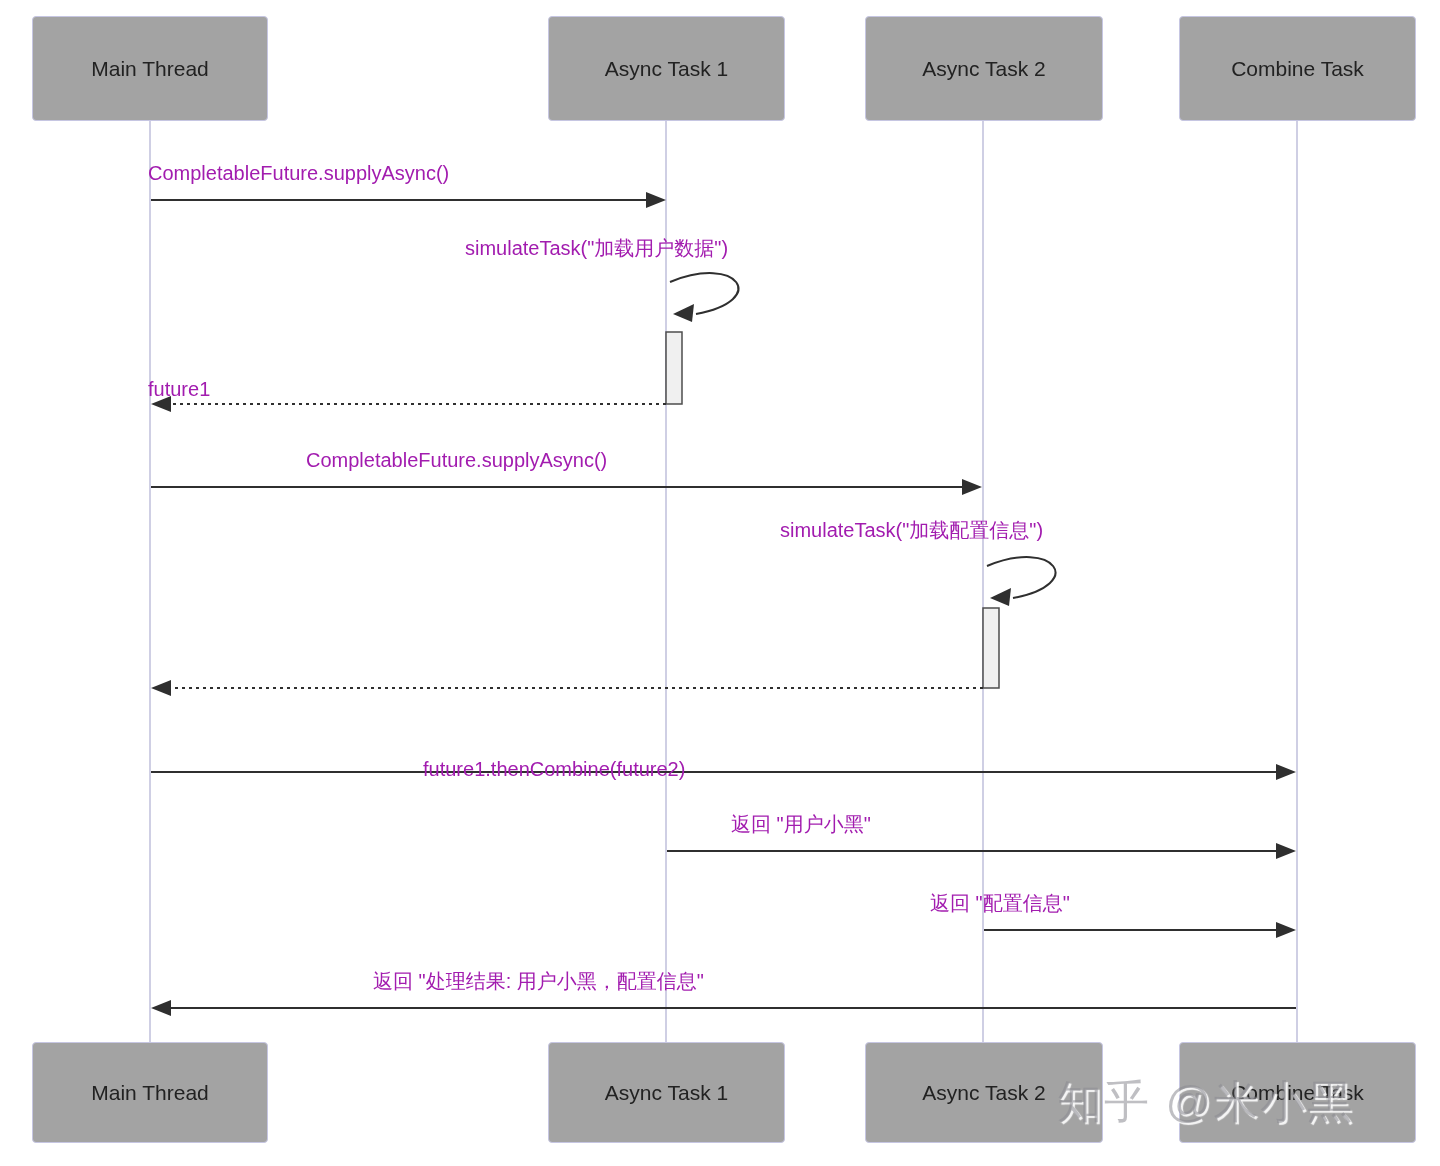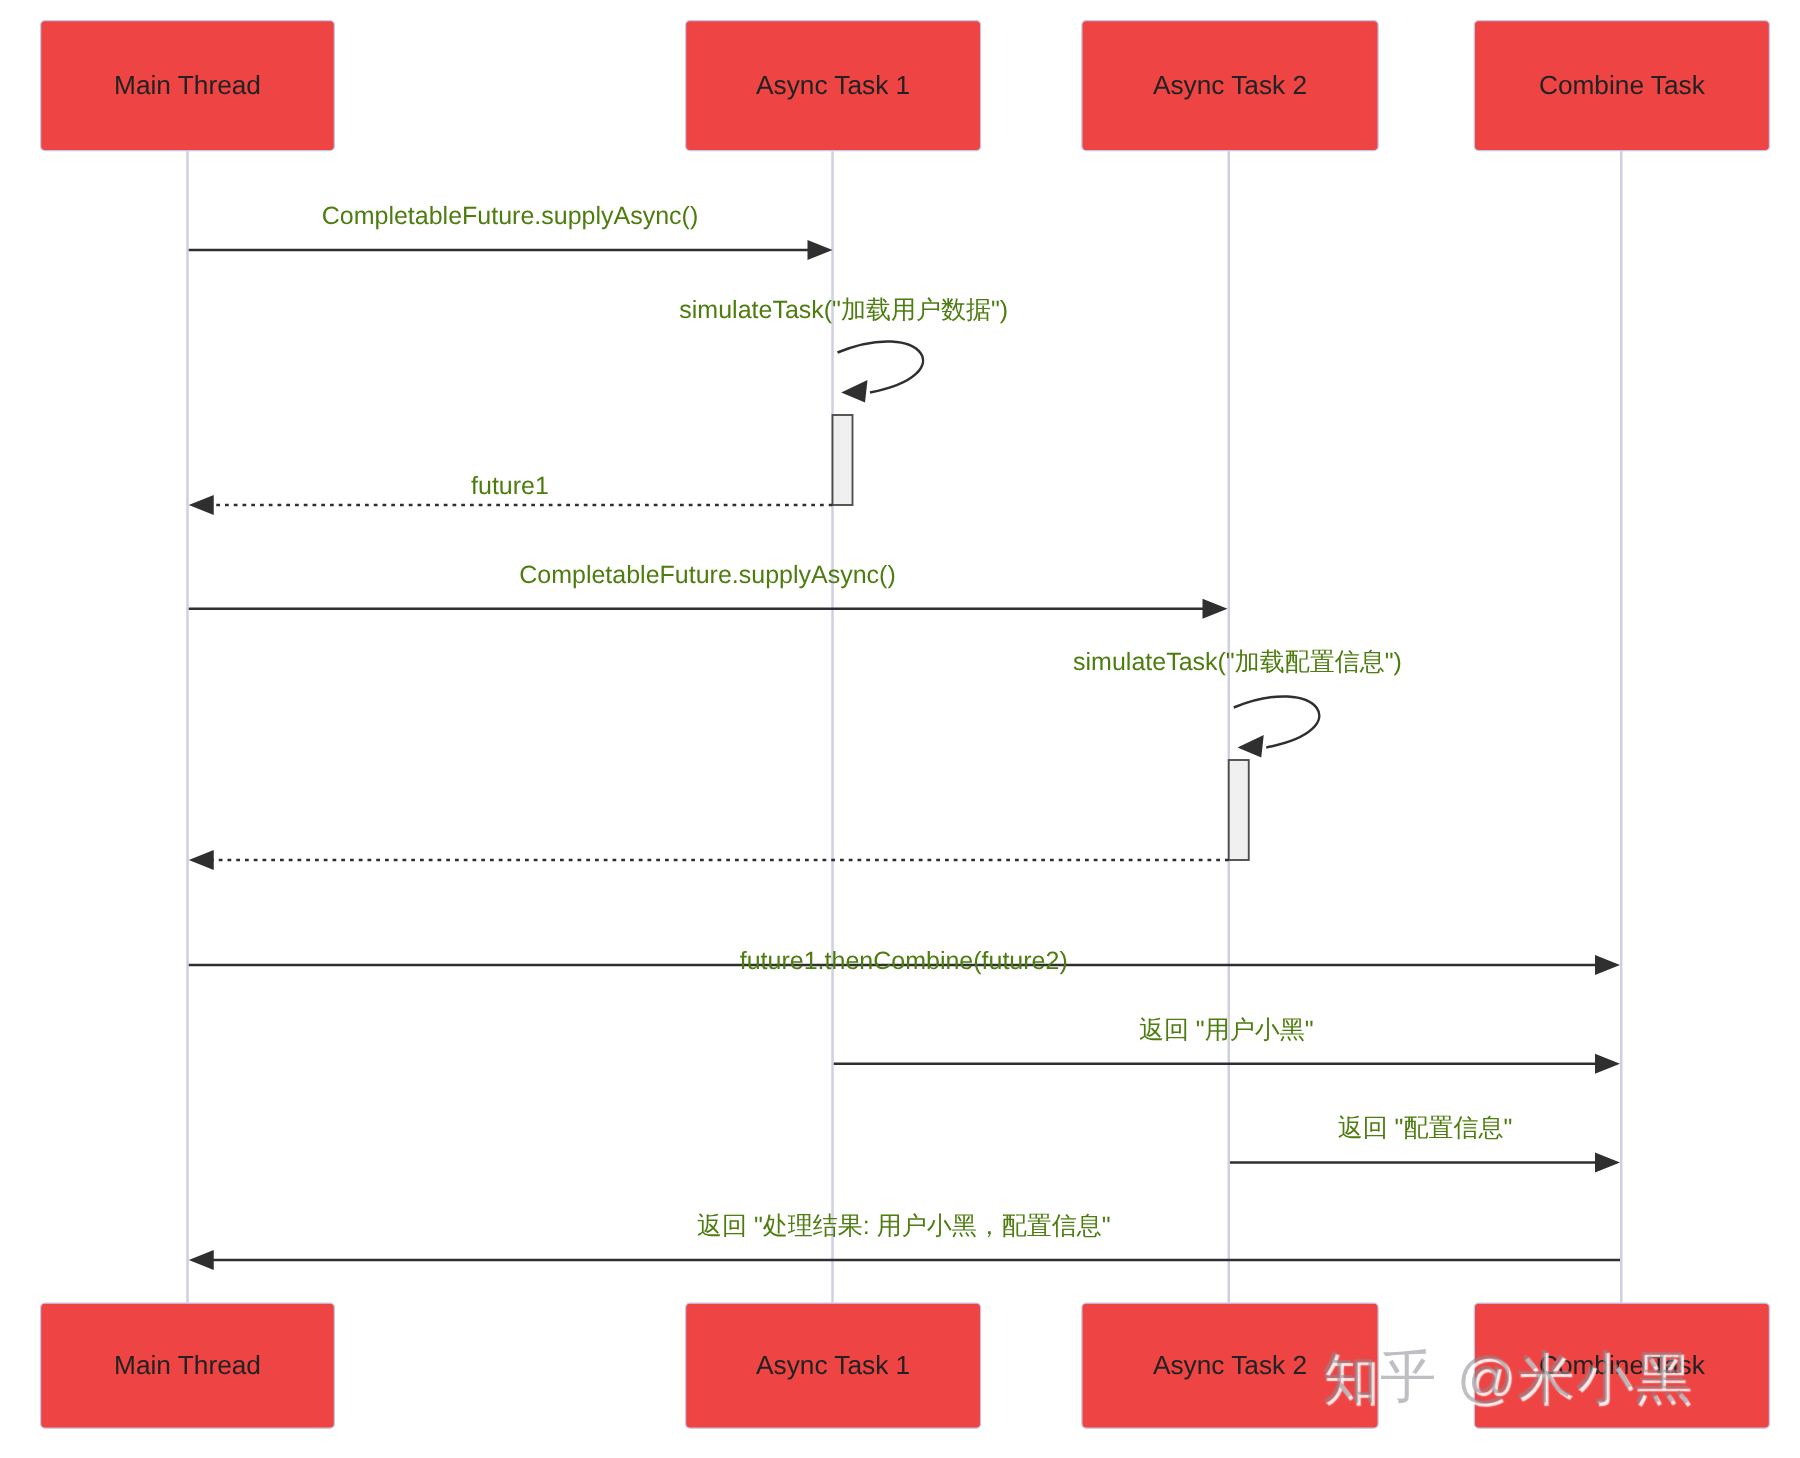--- a/index.html
+++ b/index.html
@@ -2,27 +2,27 @@
 <html><head>
 <meta charset="utf-8">
 <style>
   html,body{margin:0;padding:0;background:#ffffff;}
   .stage{
     position:relative;width:1440px;height:1166px;background:#ffffff;overflow:hidden;
     font-family:"Liberation Sans","DejaVu Sans",sans-serif;
   }
   .layer{position:absolute;left:0;top:0;}
   .actor{
-    position:absolute;height:105px;background:#ef4444;border:1px solid #C6C6E2;
+    position:absolute;height:105px;background:#a3a3a3;border:1px solid #C6C6E2;
     border-radius:4px;display:flex;align-items:center;justify-content:center;
     font-size:21px;color:#222;box-sizing:border-box;
   }
   .actor.bottom{height:101px;}
   .msg{
-    position:absolute;font-size:20px;color:#4d7c0f;text-align:center;
+    position:absolute;font-size:20px;color:#a21caf;
     height:34px;line-height:34px;white-space:nowrap;
   }
   .watermark{
     position:absolute;left:1057px;top:1072px;width:320px;
     font-size:45px;font-weight:500;letter-spacing:2px;white-space:nowrap;
     color:rgba(138,138,145,0.55);
     text-shadow:2px 2px 1px rgba(255,255,255,0.9);
     z-index:5;
   }
 </style>

